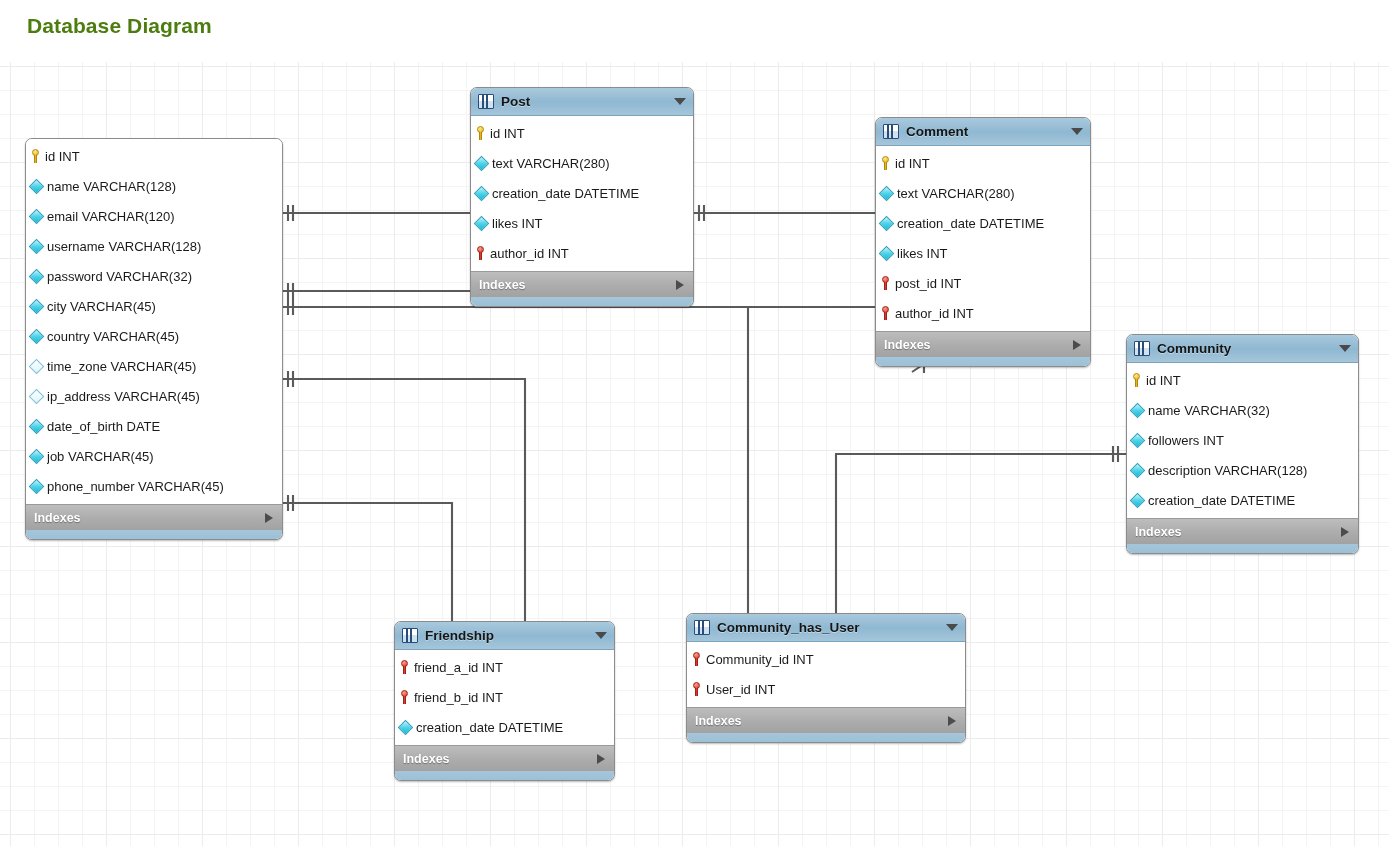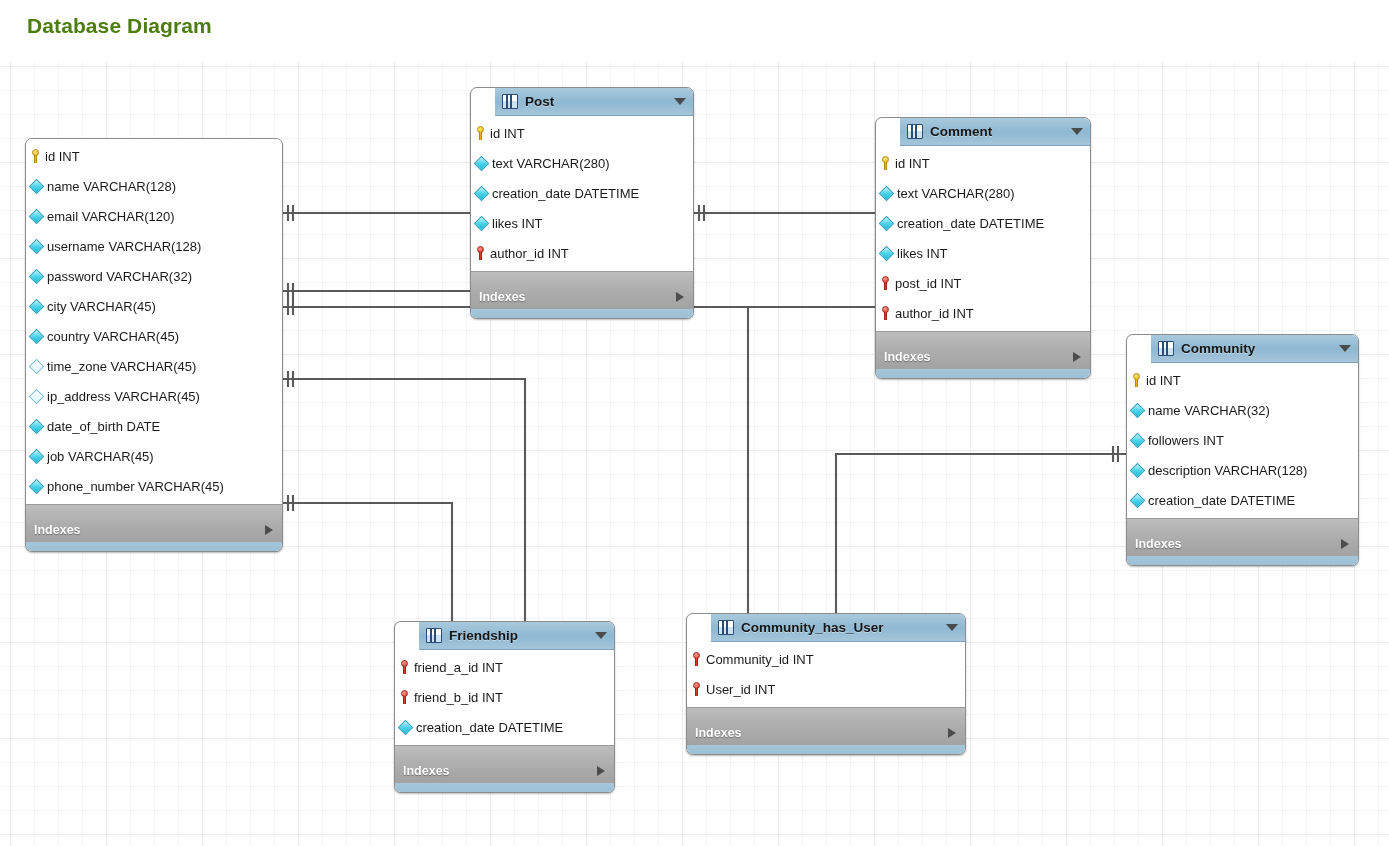--- a/index.html
+++ b/index.html
@@ -42,21 +42,20 @@
     box-shadow:0 1px 2px rgba(0,0,0,.28);
     overflow:hidden;
   }
   .tbl-head{
     height:27px;
     background:linear-gradient(to bottom,#a9c9dd 0%,#8fb8d2 52%,#a5c6da 100%);
     border-bottom:1px solid #7ba3bd;
     display:flex;align-items:center;
     padding:0 7px;
     gap:7px;
-    margin-left:24px;
   }
   .tbl-ico{
     width:14px;height:13px;flex:0 0 auto;
     background:linear-gradient(to bottom,#ffffff 0 45%,#cfe2ef 45% 100%);
     border:1.6px solid #2a4c78;
     border-radius:1px;
     position:relative;
   }
   .tbl-ico:before,.tbl-ico:after{
     content:"";position:absolute;top:0;bottom:0;width:1.4px;background:#2a4c78;
@@ -114,21 +113,21 @@
   .m-dia.nullable{
     background:linear-gradient(135deg,#ffffff 0%,#eafbff 60%,#d8f3fa 100%);
     border:1px solid #7fbfd2;
   }
   .col-text{overflow:hidden;text-overflow:clip;}
   .tbl-foot{
     height:25px;
     background:linear-gradient(to bottom,#bdbdbd 0%,#acacac 55%,#a2a2a2 100%);
     border-top:1px solid #9a9a9a;
     display:flex;align-items:center;justify-content:space-between;
-    padding:12px 9px 0 8px;
+    padding:0 9px 0 8px;
   }
   .foot-label{
     font-size:12.5px;font-weight:bold;color:#ffffff;
     text-shadow:0 1px 1px rgba(0,0,0,.35);
   }
   .foot-arrow{
     width:0;height:0;
     border-top:5.5px solid transparent;border-bottom:5.5px solid transparent;
     border-left:8px solid #4c4c4c;
   }

